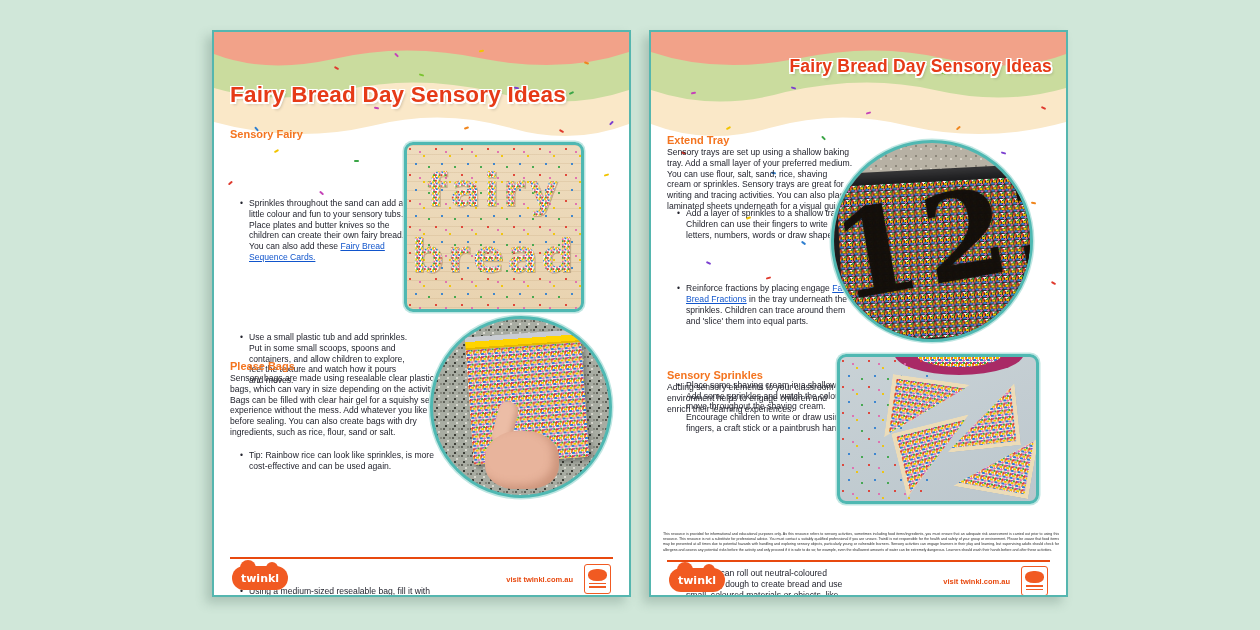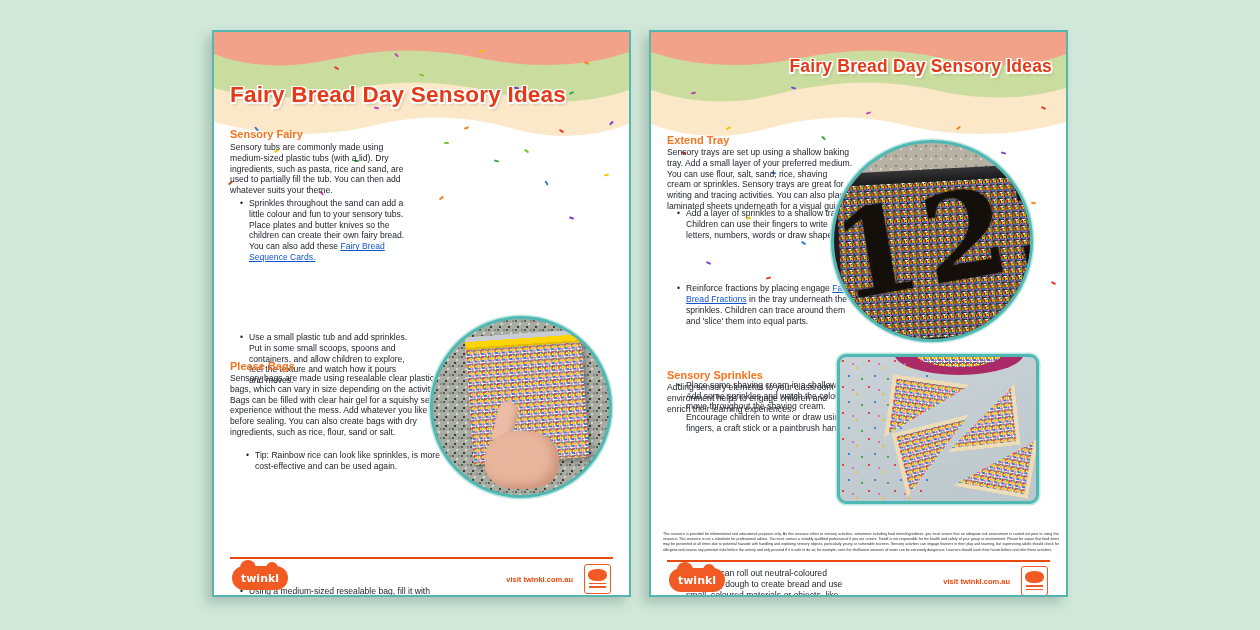--- a/index.html
+++ b/index.html
@@ -235,28 +235,32 @@
       <div class="confetti" style="left: 355px; top: 60px; transform: rotate(-25deg); background: rgb(58, 165, 70);"></div>
       <div class="confetti" style="left: 160px; top: 75px; transform: rotate(10deg); background: rgb(197, 67, 184);"></div>
       <div class="confetti" style="left: 310px; top: 118px; transform: rotate(35deg); background: rgb(122, 195, 47);"></div>
       <div class="confetti" style="left: 225px; top: 165px; transform: rotate(-35deg); background: rgb(240, 134, 30);"></div>
       <div class="confetti" style="left: 355px; top: 185px; transform: rotate(20deg); background: rgb(123, 63, 208);"></div>
     </div>
 
   <div class="page-title">Fairy Bread Day Sensory Ideas</div>
 
   <div class="section-heading" style="left:16px; top:96px;">Sensory Fairy</div>
-  <div class="body-text" style="left:16px; top:110px; width:178px;">Sensory tubs are commonly made using medium-sized plastic tubs (with a lid). Dry ingredients, such as pasta, rice and sand, are used to partially fill the tub. You can then add whatever suits your theme.</div>
 
   <div class="body-text bullet" style="left:26px; top:166px; width:170px;">
     <span>Sprinkles throughout the sand can add a little colour and fun to your sensory tubs. Place plates and butter knives so the children can create their own fairy bread. You can also add these </span><a class="doc-link">Fairy Bread Sequence Cards.</a>
   </div>
   <div class="body-text bullet" style="left:26px; top:228px; width:172px;">Use a small plastic tub and add sprinkles. Put in some small scoops, spoons and containers, and allow children to explore, feel the texture and watch how it pours and moves.</div>
-  <div class="body-text bullet" style="left:32px; top:285px; width:208px;">Tip: Rainbow rice can look like sprinkles, is more cost-effective and can be used again.</div>
-
+  <div class="body-text bullet" style="left:26px; top:285px; width:208px;">Tip: Rainbow rice can look like sprinkles, is more cost-effective and can be used again.</div>
+
+  <div class="frame rect img-letters" style="left:190px; top:110px; width:180px; height:170px;">
+    <div class="scatter"></div>
+    <div class="letter-word" style="top:18px;">fairy</div>
+    <div class="letter-word" style="top:84px;">bread</div>
+  </div>
 
   <div class="section-heading" style="left:16px; top:328px;">Please Bags</div>
   <div class="body-text" style="left:16px; top:341px; width:224px;">Sensory bags are made using resealable clear plastic bags, which can vary in size depending on the activity. Bags can be filled with clear hair gel for a squishy sensory experience without the mess. Add whatever you like inside before sealing. You can also create bags with dry ingredients, such as rice, flour, sand or salt.</div>
   <div class="body-text bullet" style="left:26px; top:392px; width:214px;">Using a medium-sized resealable bag, fill it with sprinkles so that it is fully covered when lying flat. Seal the bag and reinforce the seal with clear tape. Children can use the bag to trace letters, numbers and shapes.</div>
 
   <div class="frame circle img-bag" style="left:216px; top:284px; width:182px; height:182px;">
     <div class="bag">
       <div class="bag-fill spr"></div>
       <div class="bag-zip"></div>
     </div>

